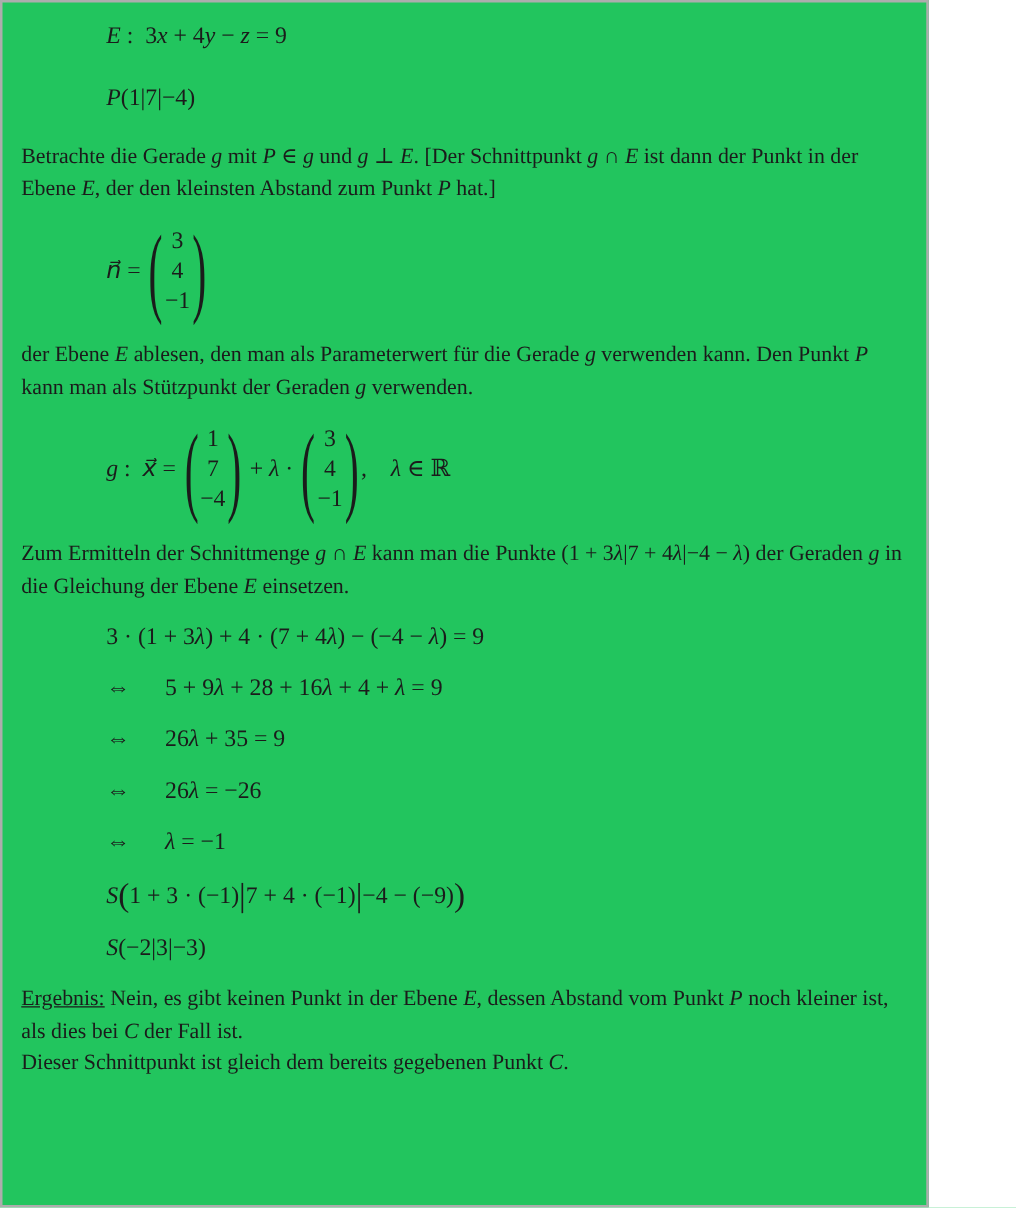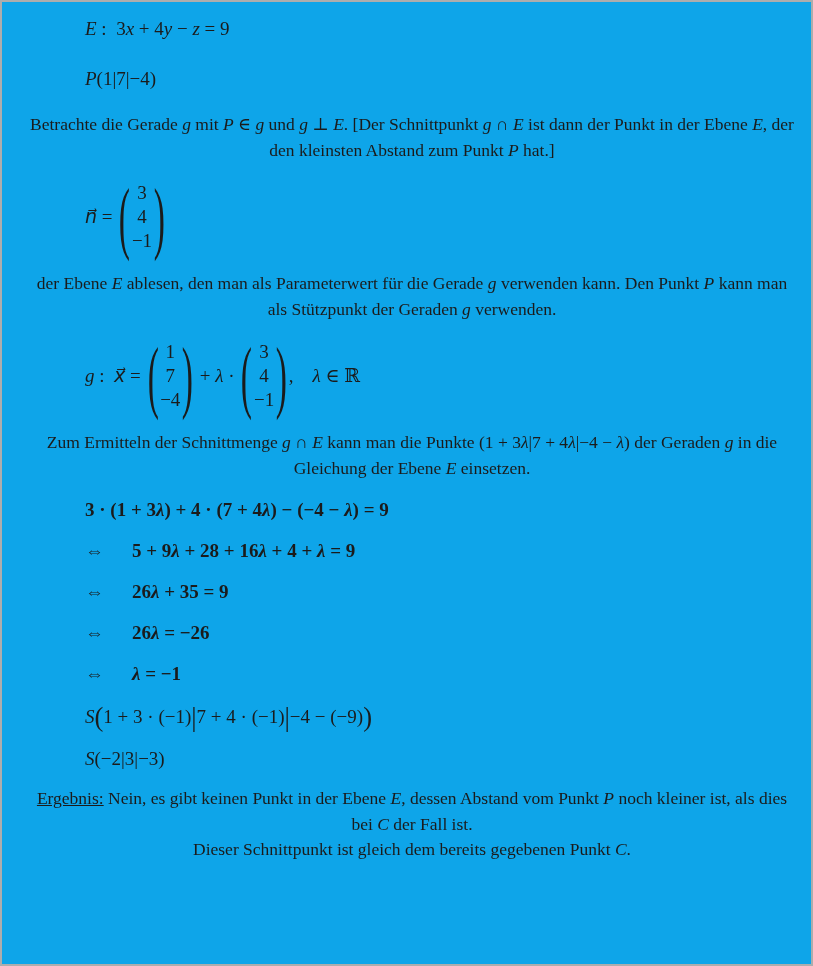--- a/index.html
+++ b/index.html
@@ -1,35 +1,34 @@
 <!DOCTYPE html>
 <html lang="de"><head>
 <meta charset="utf-8">
 <style>
   html, body {
     margin: 0;
     padding: 0;
     background: #ffffff;
   }
   .page {
-    width: 813px;
+    width: 743px;
     height: 966px;
     box-sizing: border-box;
     border: 2px solid #adadad;
-    background: #0ea5e9;
+    background: #22c55e;
     padding: 10px 14px 6px 15px;
     overflow: hidden;
     font-family: "Liberation Serif", "DejaVu Serif", "DejaVu Sans", serif;
     color: #1b1b1b;
   }
   .para {
     font-size: 17.5px;
     line-height: 25.5px;
-    margin: 0 0 16px 10px;
-    text-align: center;
+    margin: 0 0 16px 0;
   }
   .mathline {
     font-size: 19px;
     line-height: 26px;
     padding-left: 68px;
     margin: 0 0 14px 0;
     display: flex;
     align-items: center;
   }
   .mathline.tall {
@@ -72,21 +71,20 @@
     color: #1b1b1b;
   }
   
   .eqrow {
     font-size: 19px;
     line-height: 26px;
     padding-left: 68px;
     margin: 0 0 15px 0;
     display: flex;
     align-items: flex-end;
-    font-weight: bold;
   }
   .arrow-cell {
     display: inline-block;
     width: 47px;
     flex: 0 0 47px;
   }
 </style>
 </head>
 <body>
 

